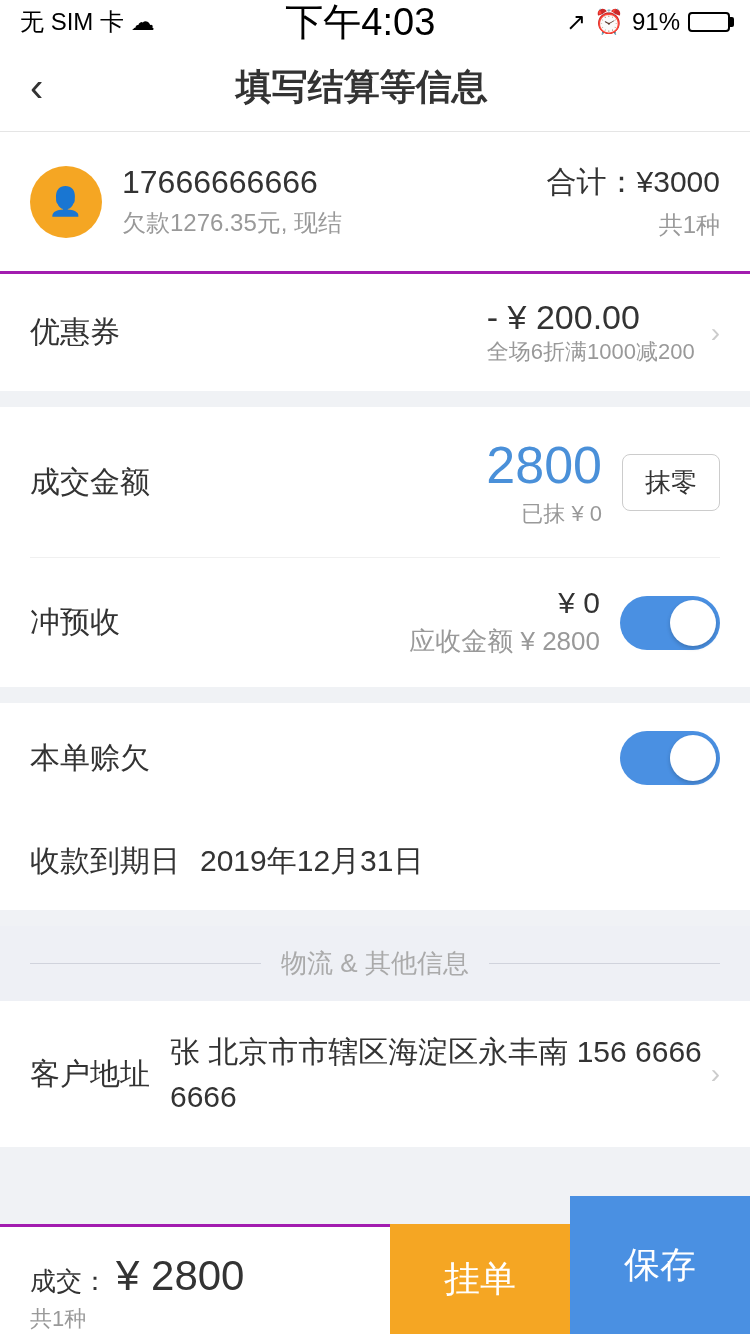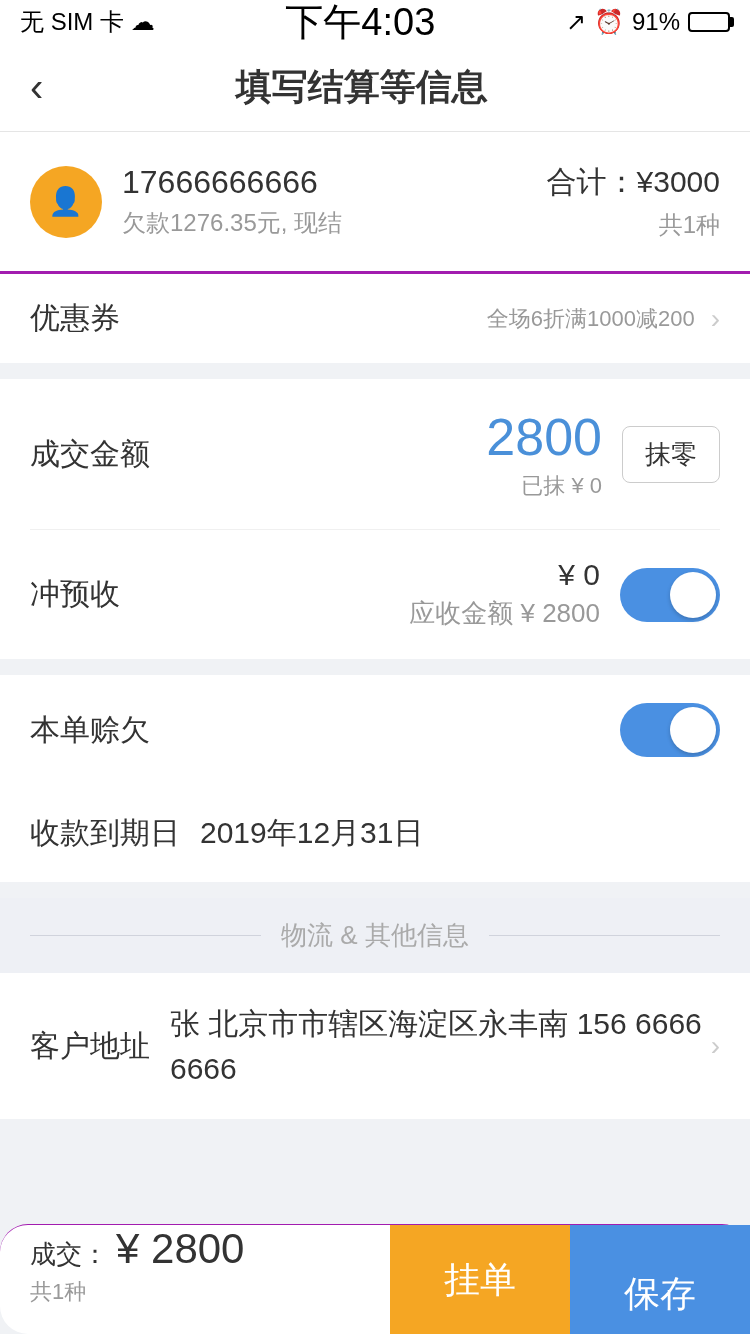--- a/index.html
+++ b/index.html
@@ -194,23 +194,22 @@
 
     
     .bottom-bar {
       position: fixed;
       bottom: 0;
       left: 0;
       width: 750px;
       height: 110px;
       background: #fff;
       display: flex;
-      align-items: flex-start;
-      border-top: 1px solid #a21caf;
-      border-radius: 28px;
+      align-items: flex-end;
+      border-top: 3px solid #a21caf;
     }
     .bottom-summary {
       flex: 1;
       padding: 0 30px;
     }
     .summary-deal { font-size: 26px; color: #333; }
     .summary-amount { font-size: 42px; color: #333; font-weight: 500; }
     .summary-count { font-size: 22px; color: #999; margin-top: 4px; }
     .btn-hang {
       width: 180px; height: 110px;
@@ -260,20 +259,21 @@
   <div class="customer-right">
     <div class="customer-total">合计：¥3000</div>
     <div class="customer-count">共1种</div>
   </div>
 </div>
 
 <div class="coupon-row">
   <span class="coupon-label">优惠券</span>
   <div class="coupon-right">
     <div>
+      <div class="coupon-amount">- ¥ 200.00</div>
       <div class="coupon-desc">全场6折满1000减200</div>
     </div>
     <span class="chevron-right">›</span>
   </div>
 </div>
 
 <div class="separator"></div>
 
 <div class="section-card">
   <div class="section-row">

